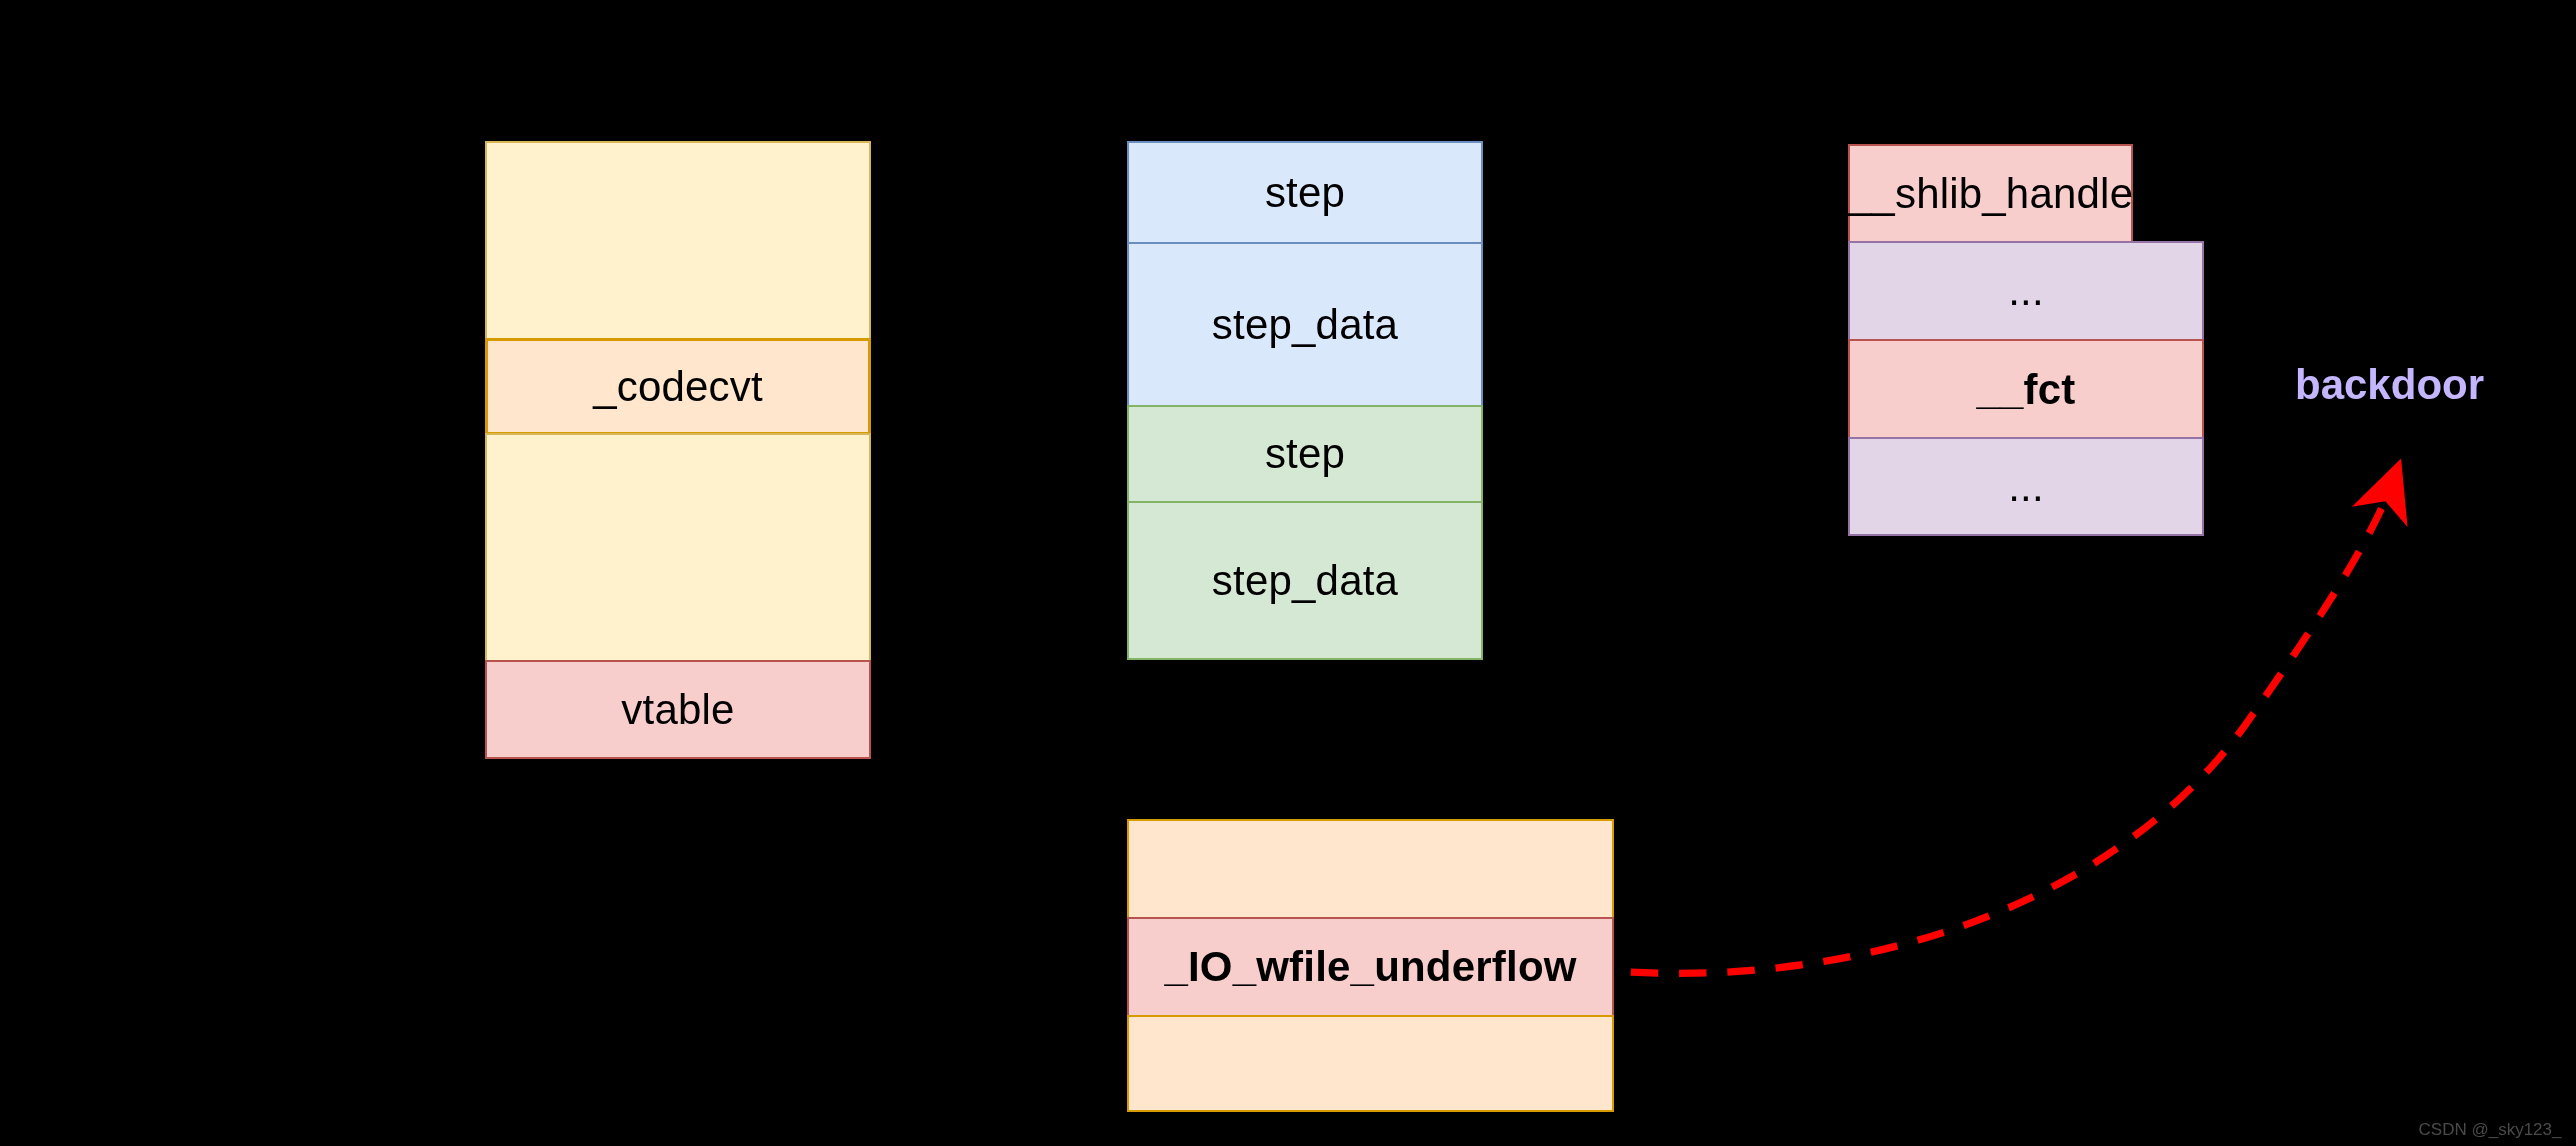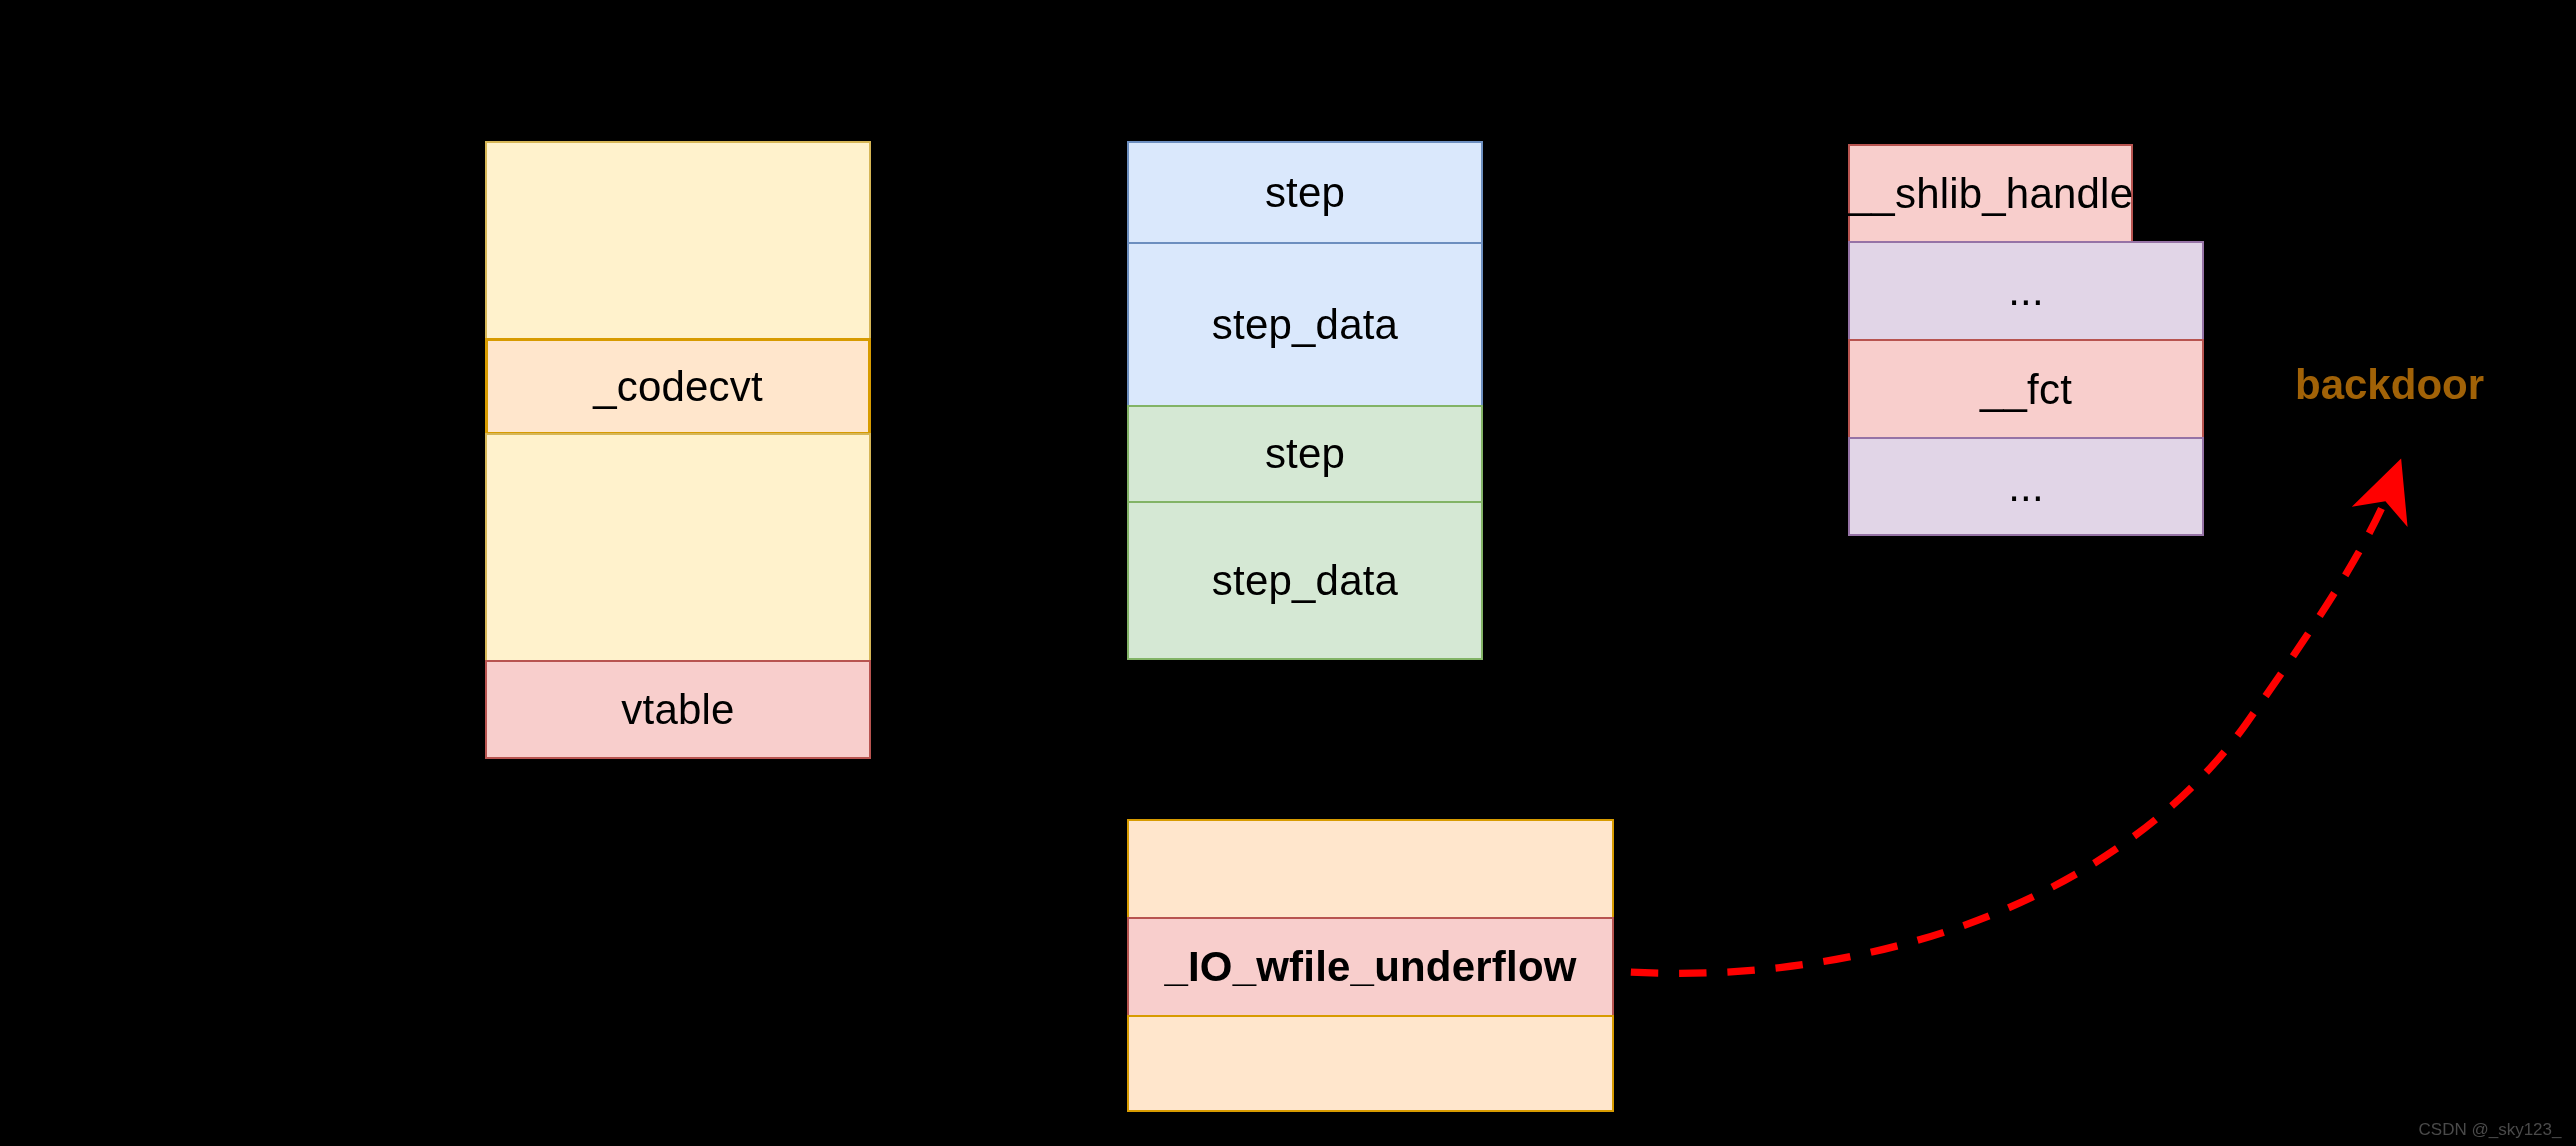--- a/index.html
+++ b/index.html
@@ -52,21 +52,21 @@
   .fill-orange  { background: #ffe6cc; border: 2.4px solid #d79b00; }
   .fill-orange-strong { background: #ffe6cc; border: 3.2px solid #d79b00; }
   .fill-pink    { background: #f8cecc; border: 2.4px solid #b85450; }
   .fill-blue    { background: #dae8fc; border: 2.4px solid #6c8ebf; }
   .fill-green   { background: #d5e8d4; border: 2.4px solid #82b366; }
   .fill-purple  { background: #e1d5e7; border: 2.4px solid #9673a6; }
 
   
   .annotation {
     position: absolute;
-    color: #a16207;
+    color: #c4b5fd;
     font-size: 42px;
     font-weight: bold;
     line-height: 1;
     white-space: nowrap;
   }
 
   .arrow-layer {
     position: absolute;
     left: 0; top: 0;
     width: 2576px;
@@ -120,21 +120,21 @@
     </div>
   </div>
 
   <div class="struct-box" style="left:1848px; top:144px; width:356px; height:392px;">
     <div class="row fill-pink" style="left:0; top:0; width:285px; height:100px;">
       <span class="row-label">__shlib_handle</span>
     </div>
     <div class="row fill-purple" style="left:0; top:97px; width:356px; height:100px;">
       <span class="row-label">...</span>
     </div>
-    <div class="row fill-pink" style="left:0; top:195px; width:356px; height:101px;">
+    <div class="row fill-pink" style="left:0; top:195px; width:356px; height:101px;font-weight:bold;">
       <span class="row-label">__fct</span>
     </div>
     <div class="row fill-purple" style="left:0; top:293px; width:356px; height:99px;">
       <span class="row-label">...</span>
     </div>
   </div>
 
   <div class="struct-box" style="left:1127px; top:819px; width:487px; height:293px;">
     <div class="row fill-orange" style="left:0; top:0; width:487px; height:101px;">
       <span class="row-label"></span>

